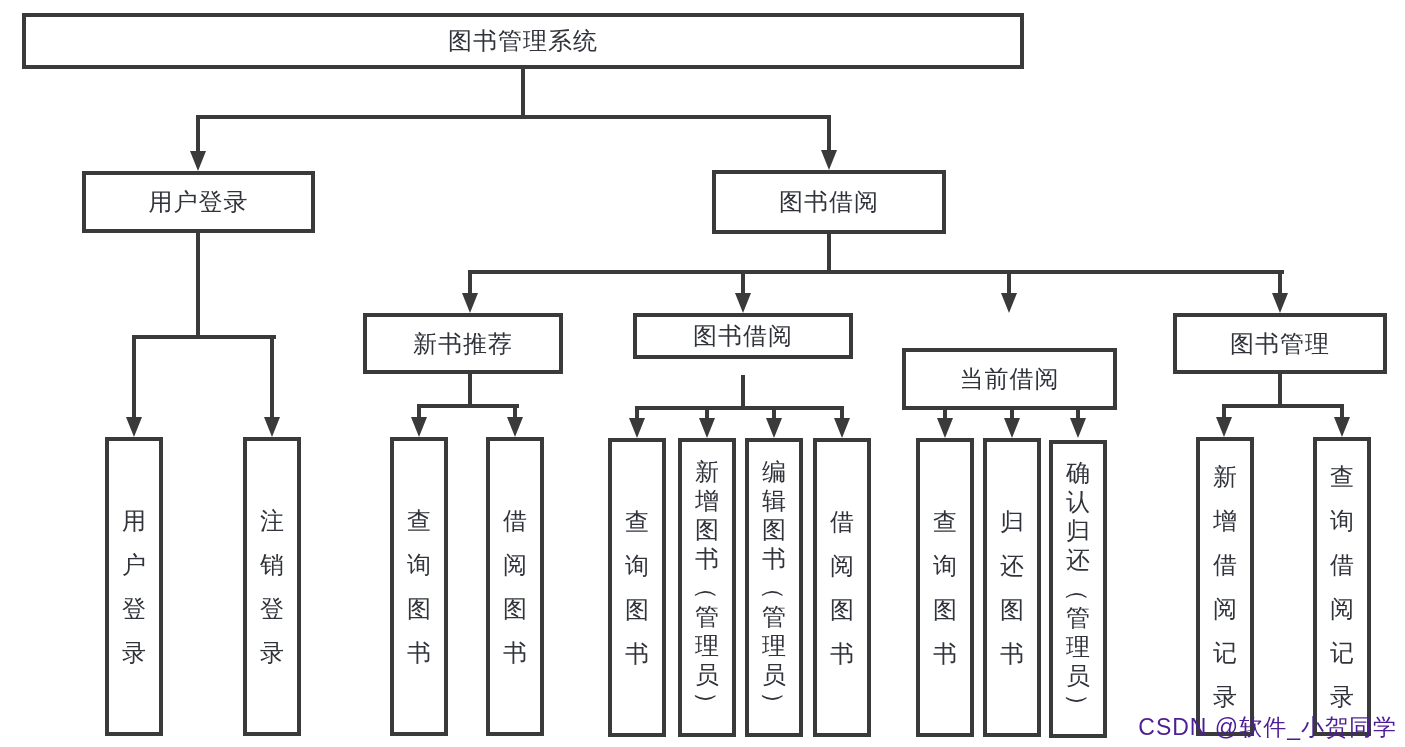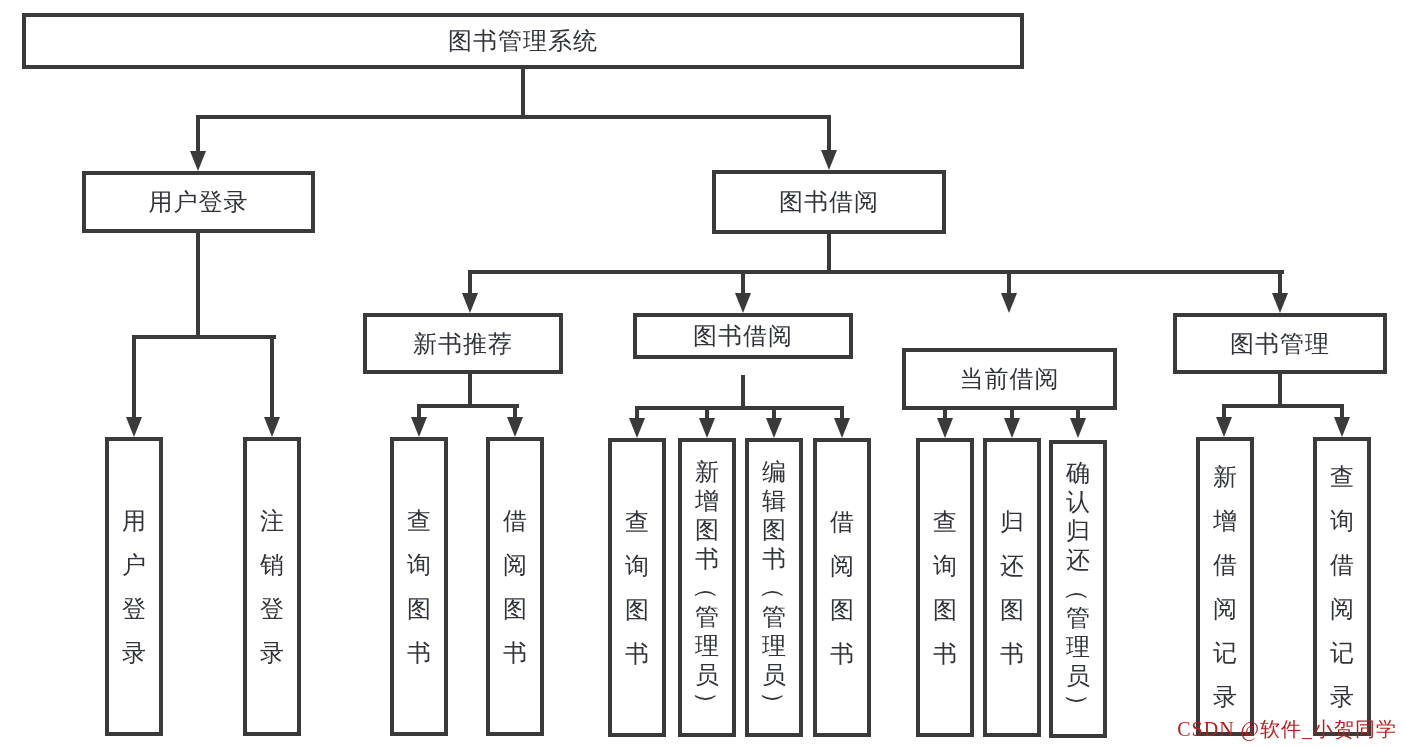--- a/index.html
+++ b/index.html
@@ -7,22 +7,22 @@
   .canvas{position:relative;width:1405px;height:747px;background:#ffffff;overflow:hidden;}
   .node{position:absolute;box-sizing:border-box;border:4px solid #3a3a3a;background:#ffffff;
         display:flex;align-items:center;justify-content:center;color:#30333a;}
   .node.h{font-size:24px;letter-spacing:1px;white-space:nowrap;}
   .node.v{flex-direction:column;}
   .vchar{display:flex;align-items:center;justify-content:center;font-size:24px;line-height:1;}
   .vchar.rot{transform:rotate(90deg);}
   .seg{position:absolute;background:#3a3a3a;}
   .arrow{position:absolute;width:0;height:0;border-left:8px solid transparent;
          border-right:8px solid transparent;border-top:20px solid #3a3a3a;}
-  .watermark{position:absolute;right:8px;bottom:4px;font-size:20px;color:#b91c1c;
-             letter-spacing:1px;white-space:nowrap;font-family:Liberation Serif, serif;}
+  .watermark{position:absolute;right:8px;bottom:4px;font-size:23px;color:#4c1d95;
+             letter-spacing:1px;white-space:nowrap;}
 </style>
 </head>
 <body>
 
 <div class="canvas">
   <div id="layer-connectors">
       <div class="seg" style="left: 521px; top: 69px; width: 4px; height: 48px;"></div>
       <div class="seg" style="left: 196px; top: 115px; width: 635px; height: 4px;"></div>
       <div class="seg" style="left: 196px; top: 115px; width: 4px; height: 40px;"></div>
       <div class="seg" style="left: 827px; top: 115px; width: 4px; height: 40px;"></div>

